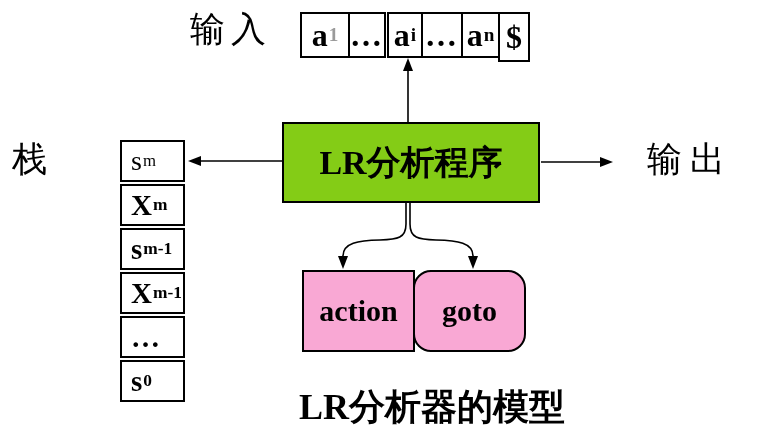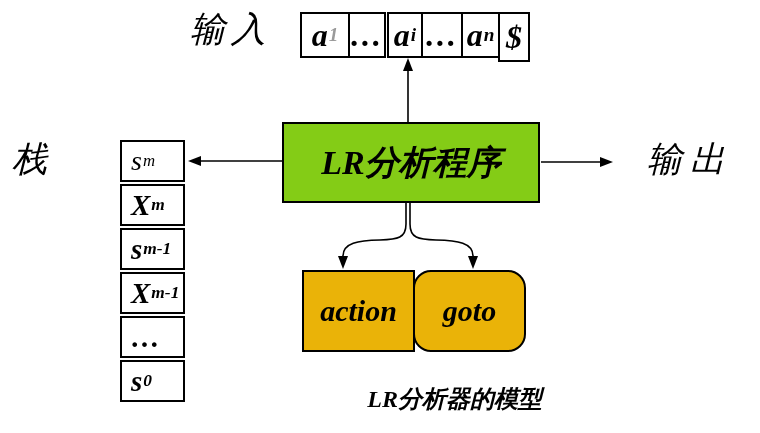--- a/index.html
+++ b/index.html
@@ -8,21 +8,20 @@
     background: #ffffff;
     font-family: "Liberation Serif", "DejaVu Serif", serif;
   }
   .canvas {
     position: relative;
     width: 760px;
     height: 433px;
     background: #ffffff;
     overflow: hidden;
     color: #000;
-    font-style: italic;
   }
   .label {
     position: absolute;
     font-size: 35px;
     line-height: 1;
     white-space: nowrap;
   }
   #input-label  { left: 190px; top: 12px;  letter-spacing: 6px; }
   #stack-label  { left: 12px;  top: 142px; }
   #output-label { left: 647px; top: 142px; letter-spacing: 8px; }
@@ -108,32 +107,32 @@
   .ag-cell {
     box-sizing: border-box;
     border: 2px solid #000;
     width: 113px;
     height: 82px;
     display: flex;
     align-items: center;
     justify-content: center;
     font-weight: bold;
     font-size: 30px;
-    background: #eab308;
+    background: #f9a8d4;
   }
   .ag-cell + .ag-cell { margin-left: -2px; border-radius: 18px; }
 
   
   #caption {
     position: absolute;
-    left: 284px; top: 383px;
+    left: 299px; top: 383px;
     width: 258px;
-    text-align: right;
-    font-weight: bold;
-    font-size: 24px;
+    text-align: left;
+    font-weight: bold;
+    font-size: 36px;
     white-space: nowrap;
   }
 
   
   .arrows {
     position: absolute;
     left: 0; top: 0;
     width: 760px; height: 433px;
     pointer-events: none;
   }

